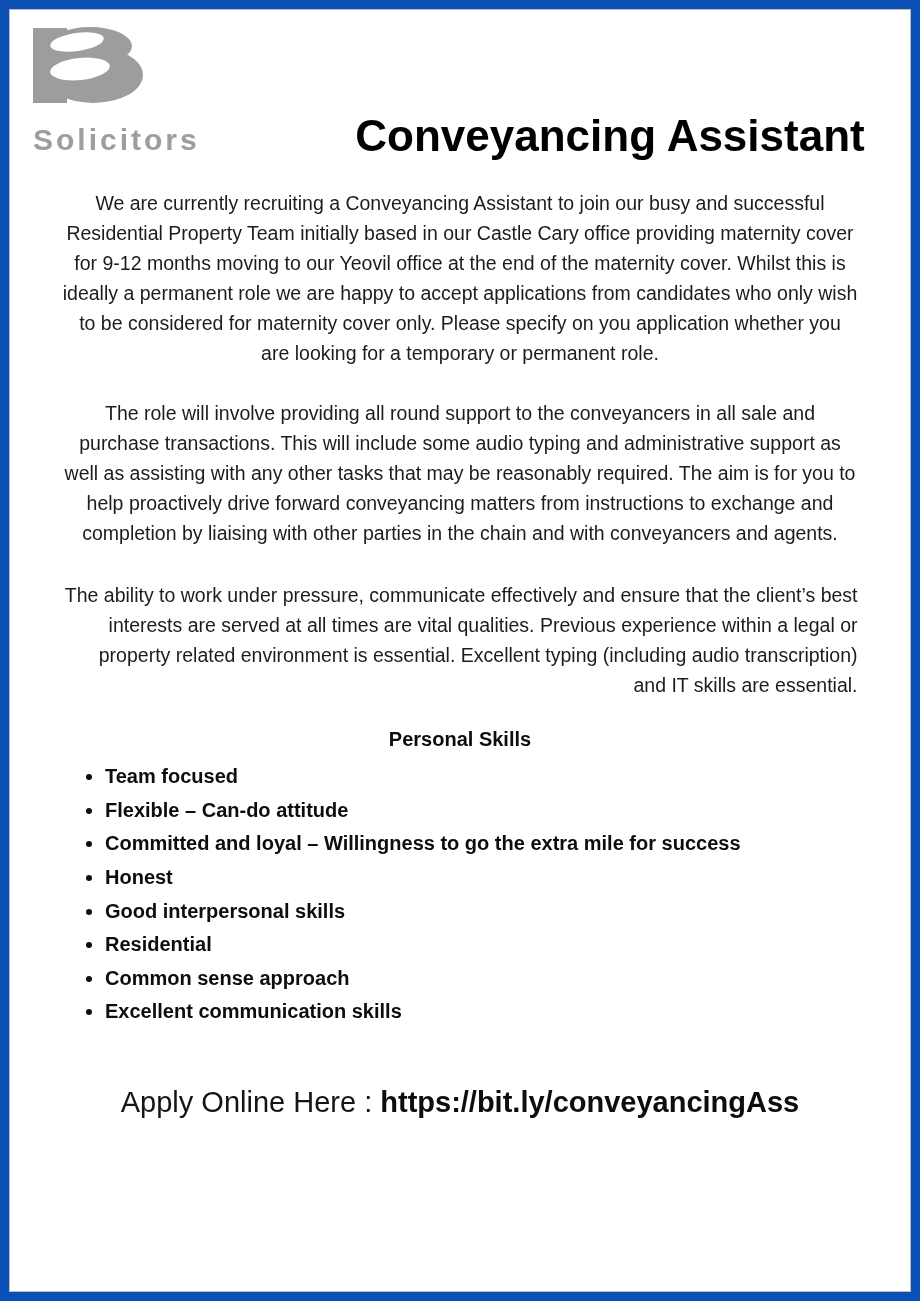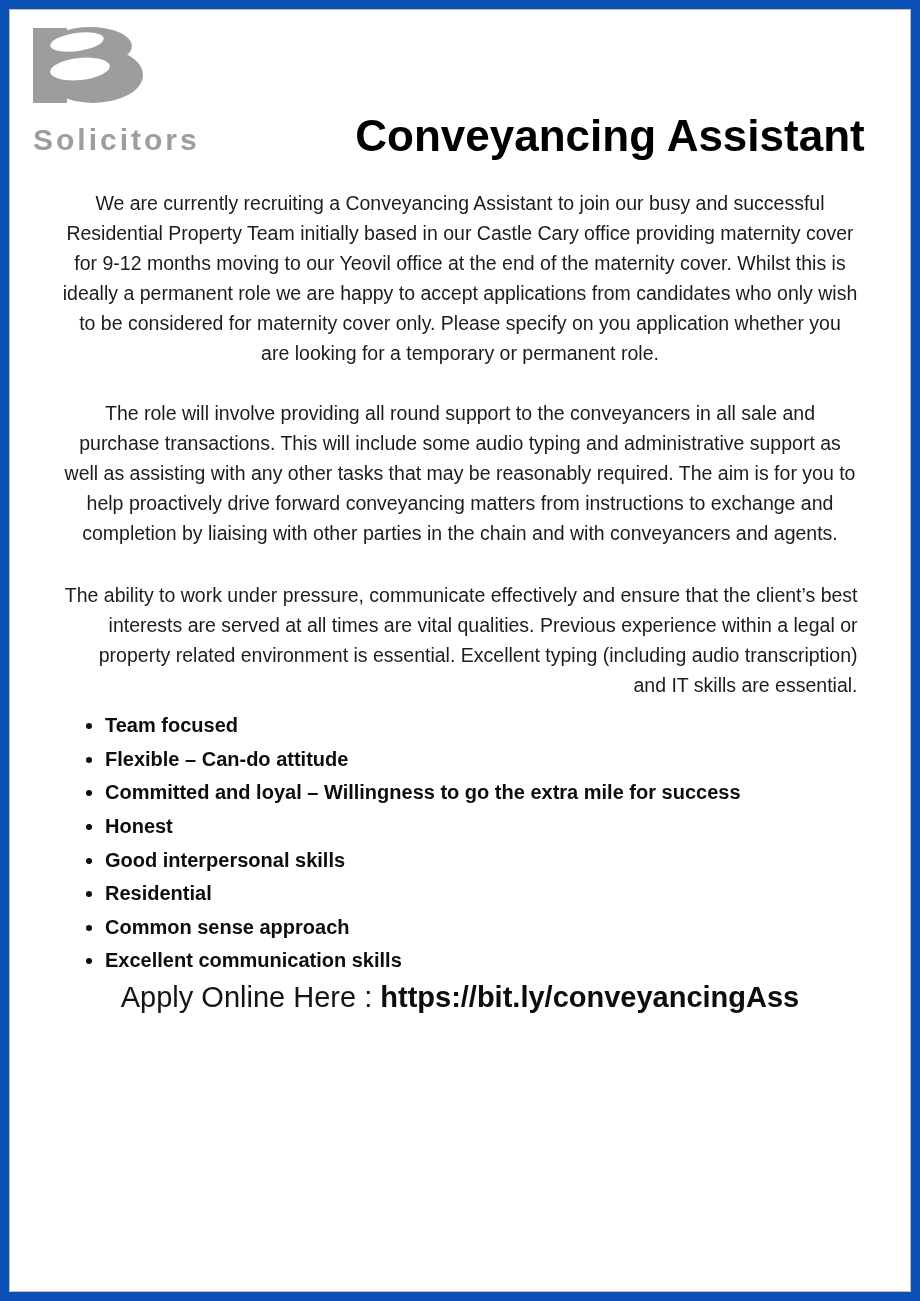--- a/index.html
+++ b/index.html
@@ -38,21 +38,21 @@
   }
   .skills-list{
     margin:9px 0 0 0;padding-left:50px;list-style:disc outside;
   }
   .skills-list li{
     font-size:20px;font-weight:bold;color:#0d0d0d;line-height:33.6px;
     max-width:688px;
   }
   
   .apply-line{
-    text-align:center;font-size:29px;color:#141414;line-height:38px;
+    text-align:center;margin-top:54px;font-size:29px;color:#141414;line-height:38px;
   }
   .apply-url{font-weight:bold;color:#0d0d0d;text-decoration:none;}
 </style>
 </head>
 <body>
 
 <div class="page">
 
   <header class="header">
     <div class="logo">
@@ -68,20 +68,21 @@
       <div class="tagline">Solicitors</div>
     </div>
     <h1 class="title">Conveyancing Assistant</h1>
   </header>
 
   <main class="content">
     <p class="body-par p1">We are currently recruiting a Conveyancing Assistant to join our busy and successful Residential Property Team initially based in our Castle Cary office providing maternity cover for 9-12 months moving to our Yeovil office at the end of the maternity cover. Whilst this is ideally a permanent role we are happy to accept applications from candidates who only wish to be considered for maternity cover only. Please specify on you application whether you are looking for a temporary or permanent role.</p>
     <p class="body-par p2">The role will involve providing all round support to the conveyancers in all sale and purchase transactions. This will include some audio typing and administrative support as well as assisting with any other tasks that may be reasonably required. The aim is for you to help proactively drive forward conveyancing matters from instructions to exchange and completion by liaising with other parties in the chain and with conveyancers and agents.</p>
     <p class="body-par p3">The ability to work under pressure, communicate effectively and ensure that the client’s best interests are served at all times are vital qualities. Previous experience within a legal or property related environment is essential. Excellent typing (including audio transcription) and IT skills are essential.</p>
 
+    <h2 class="skills-heading">Personal Skills</h2>
     <ul class="skills-list">
       <li>Team focused</li>
       <li>Flexible – Can-do attitude</li>
       <li>Committed and loyal – Willingness to go the extra mile for success</li>
       <li>Honest</li>
       <li>Good interpersonal skills</li>
       <li>Residential</li>
       <li>Common sense approach</li>
       <li>Excellent communication skills</li>
     </ul>

